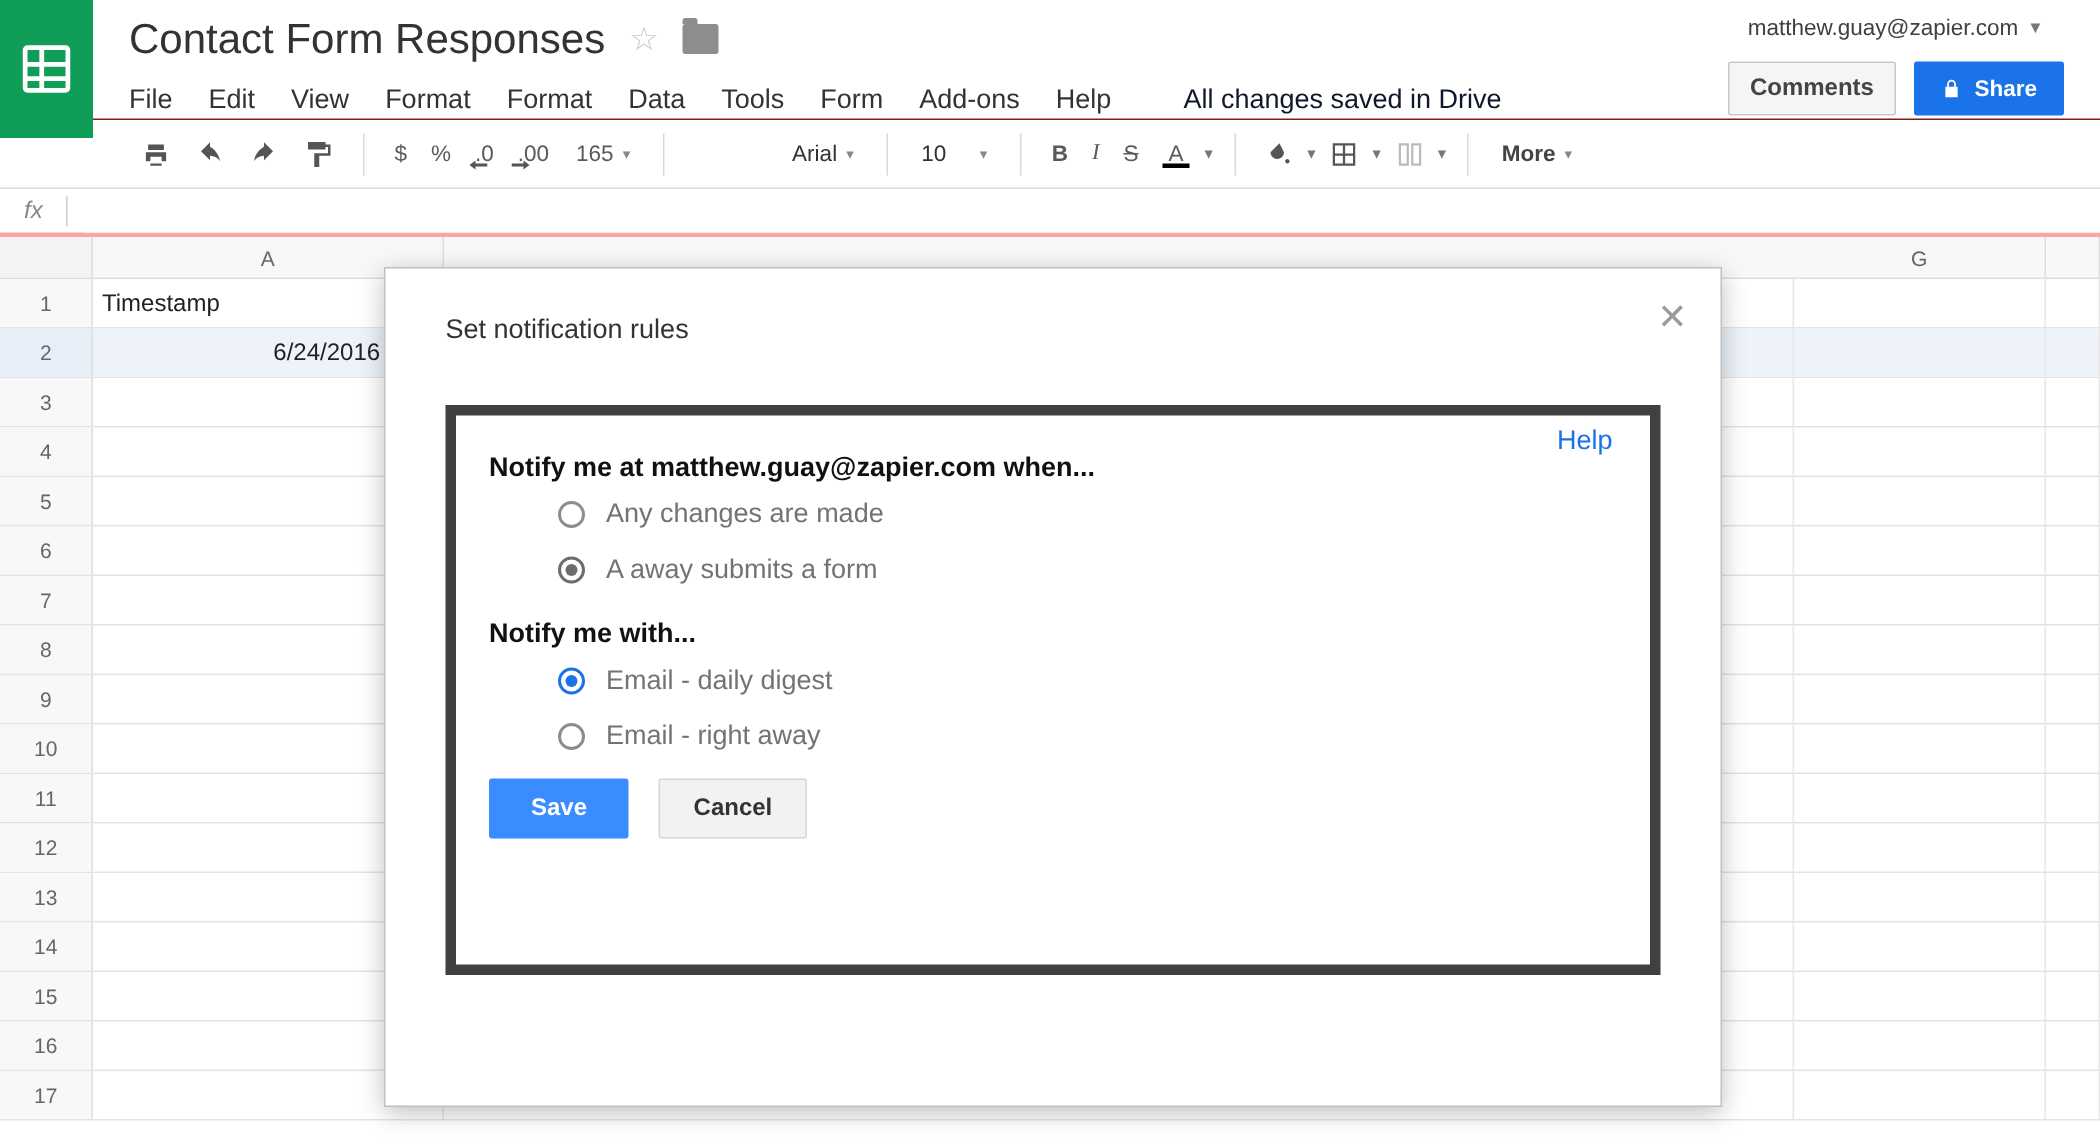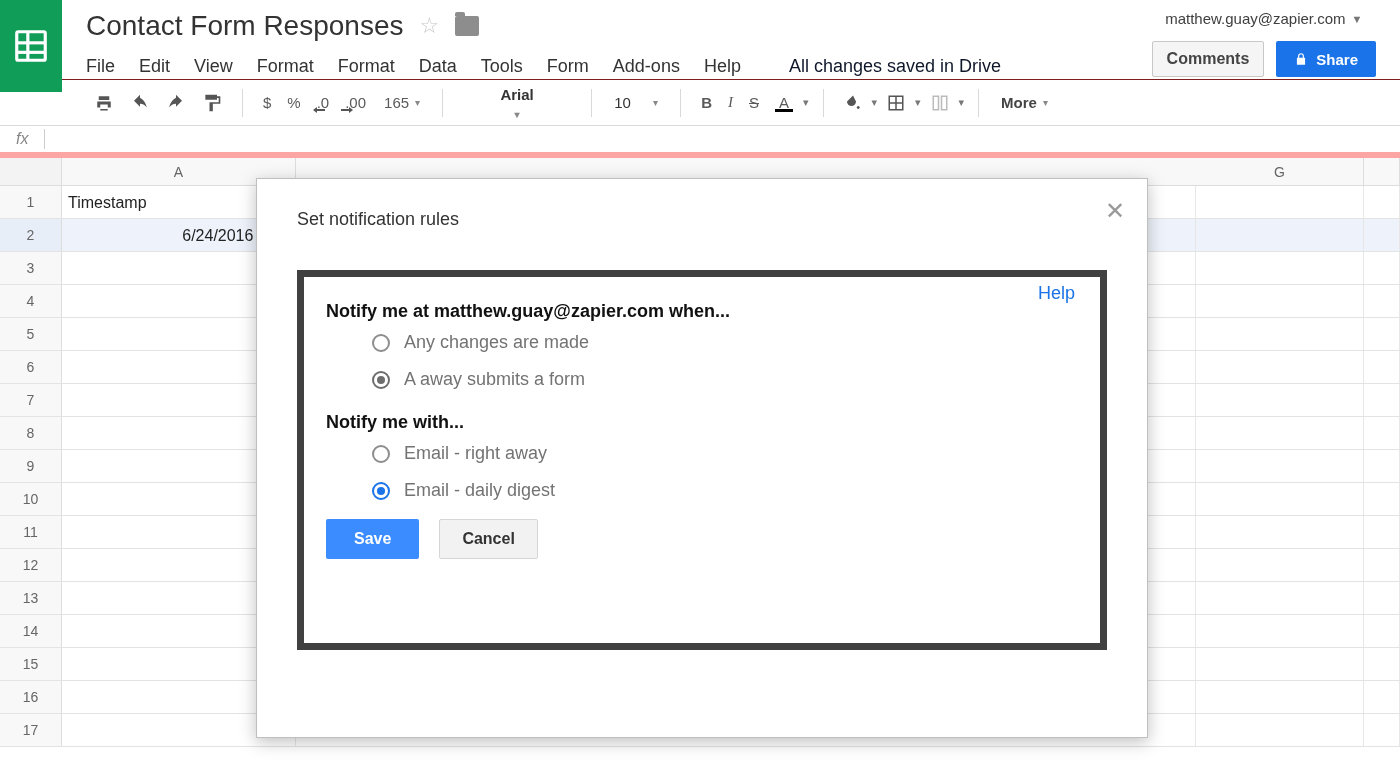--- a/index.html
+++ b/index.html
@@ -80,27 +80,27 @@
     display:flex; align-items:center;
     padding: 0 12px 0 88px;
     gap: 4px;
     color:#5a5a5a;
     font-size:15px;
   }
   .tb-sep { width:1px; height:28px; background:#d9d9d9; margin:0 10px; }
   .tb-item { padding:4px 6px; cursor:pointer; display:inline-flex; align-items:center; gap:4px;}
   .tb-drop { display:flex; align-items:center; gap:6px; padding:2px 8px; cursor:pointer;}
   .tb-drop .caret { font-size:10px; color:#888;}
-  .font-box { min-width:120px; justify-content:flex-end; font-weight:700; color:#333;flex-direction:column;}
+  .font-box { min-width:120px; justify-content:flex-end; font-weight:400; color:#333;}
   .size-box { min-width:60px; justify-content:space-between; font-weight:400; color:#333;}
   .underline-bar { width:18px; height:3px; background:#000; margin-top:-2px;}
   .more-label { font-weight:700; color:#444; }
   
   .fx-bar {
-    height: 32px; border-bottom:6px solid #fca5a5;
+    height: 32px; border-bottom:3px solid #fca5a5;
     display:flex; align-items:center; padding-left:16px;
     font-style: italic; color:#888; font-size:16px;
   }
   .fx-bar span:first-child { margin-right:16px; }
   .fx-input { border:none; outline:none; height:100%; flex:1; font-size:14px; }
   .fx-divider { width:1px; height:20px; background:#ccc; margin-right:10px;}
   
   .grid {
     position: relative;
     height: calc(763px - 92px - 46px - 32px);
@@ -451,27 +451,27 @@
       <span>Any changes are made</span>
     </div>
     <div class="radio-opt">
       <span class="radio checked-gray">
           <span class="dot"></span>
         </span>
       <span>A away submits a form</span>
     </div>
     <div class="section-label" style="margin-top:22px">Notify me with...</div>
     <div class="radio-opt">
-      <span class="radio"></span>
-      <span>Email - right away</span>
-    </div>
-    <div class="radio-opt">
       <span class="radio checked-blue">
           <span class="dot"></span>
         </span>
       <span>Email - daily digest</span>
     </div>
+    <div class="radio-opt">
+      <span class="radio"></span>
+      <span>Email - right away</span>
+    </div>
     <div class="dialog-actions">
       <button class="btn-save">Save</button>
       <button class="btn-cancel">Cancel</button>
     </div>
   </div>
 </div>
 
 </body></html>

